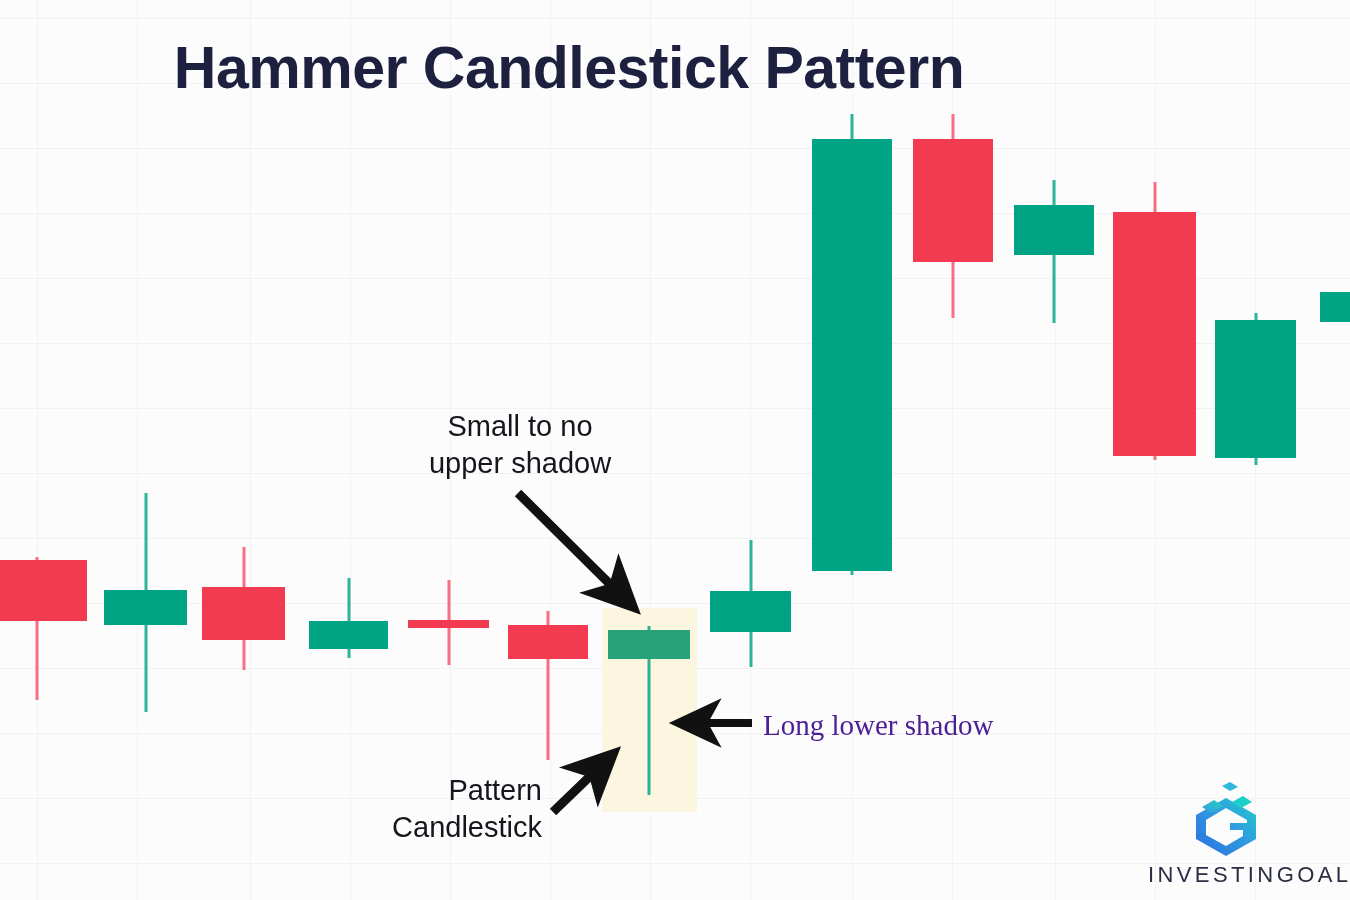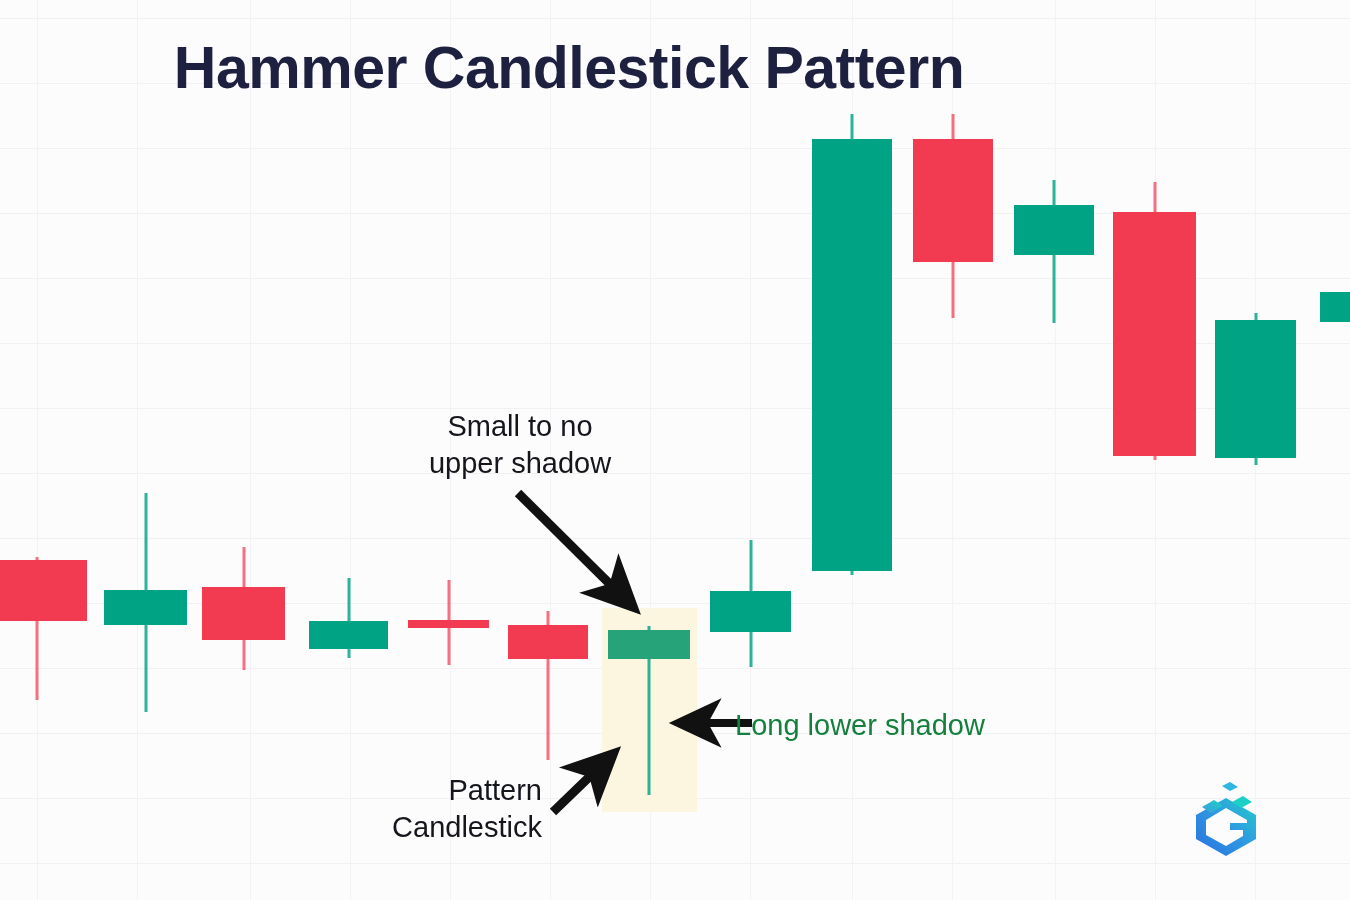--- a/index.html
+++ b/index.html
@@ -166,21 +166,21 @@
       </marker>
     </defs>
     <line x1="518" y1="493" x2="632" y2="606" stroke="#111111" stroke-width="9" stroke-linecap="butt" marker-end="url(#ah)"></line>
     <line x1="752" y1="723" x2="680" y2="723" stroke="#111111" stroke-width="8" stroke-linecap="butt" marker-end="url(#ah)"></line>
     <line x1="553" y1="812" x2="612" y2="755" stroke="#111111" stroke-width="9" stroke-linecap="butt" marker-end="url(#ah)"></line>
   </svg>
 
   <div id="annot-layer">
       <div class="annot center" style="left: 390px; top: 408px; width: 260px; color: rgb(21, 22, 28);">Small to no
 upper shadow</div>
-      <div class="annot" style="left: 735px; top: 707px; width: 300px; color: #15803d;">Long lower shadow</div>
+      <div class="annot" style="left: 763px; top: 707px; width: 300px; color: #4c1d95; font-family: Liberation Serif, serif;">Long lower shadow</div>
       <div class="annot right" style="left: 310px; top: 772px; width: 232px; color: rgb(21, 22, 28);">Pattern
 Candlestick</div>
     </div>
 
   <div class="logo">
     <svg class="logo-mark" viewBox="0 0 80 74">
       <defs>
         <linearGradient id="lg1" x1="0" y1="1" x2="1" y2="0">
           <stop offset="0%" stop-color="#2B6FE0"></stop>
           <stop offset="55%" stop-color="#2F9BE0"></stop>
@@ -191,15 +191,16 @@
           <stop offset="100%" stop-color="#1BD3C6"></stop>
         </linearGradient>
       </defs>
       <path d="M40,16 L70,33 L70,57 L40,74 L10,57 L10,33 Z" fill="url(#lg1)"></path>
       <path d="M40,26 L61,38 L61,41 L44,41 L44,48 L57,48 L57,54 L40,64 L20,53 L20,38 Z" fill="#FCFCFD"></path>
       <path d="M26,41 L40,33 L54,41 L40,49 Z" fill="url(#lg2)" opacity="0"></path>
       <path d="M16,25 L28,18 L37,24 L25,31 Z" fill="url(#lg2)"></path>
       <path d="M46,20 L57,14 L66,20 L55,26 Z" fill="#1CCFC7"></path>
       <path d="M36,4 L44,0 L52,5 L44,9 Z" fill="#2FB7DD"></path>
     </svg>
+    <div class="logo-text">INVESTINGOAL</div>
   </div>
 
 </div>
 
 </body></html>

